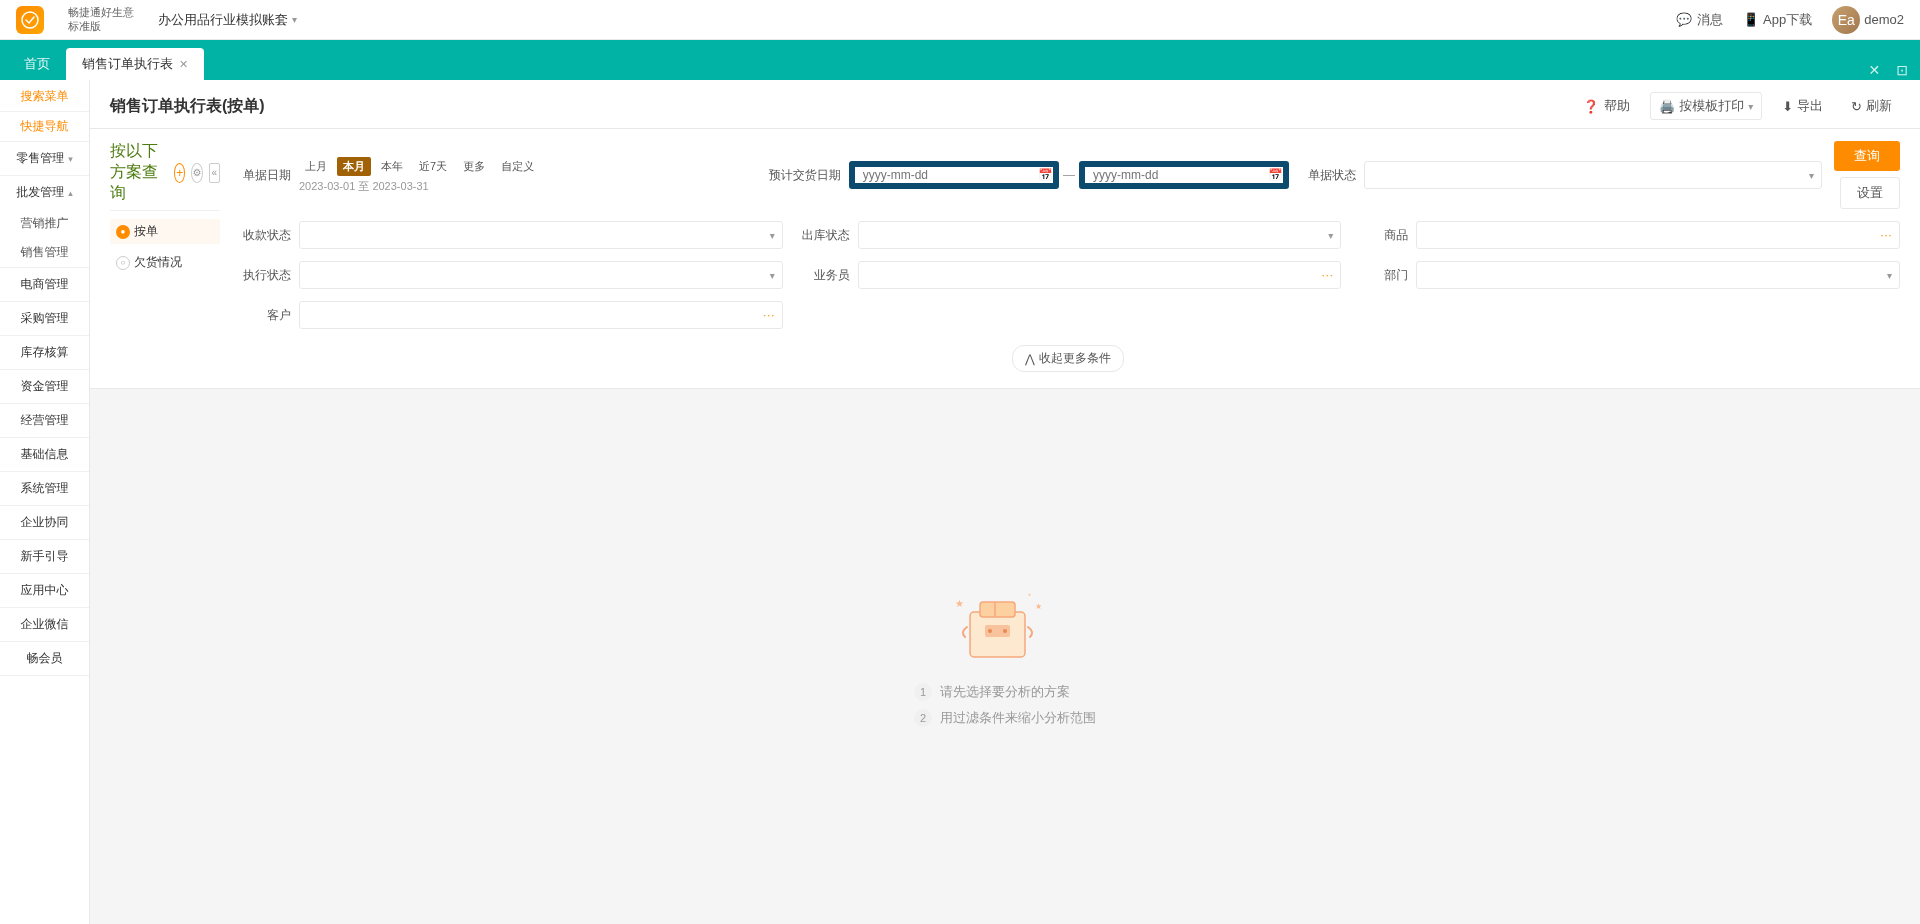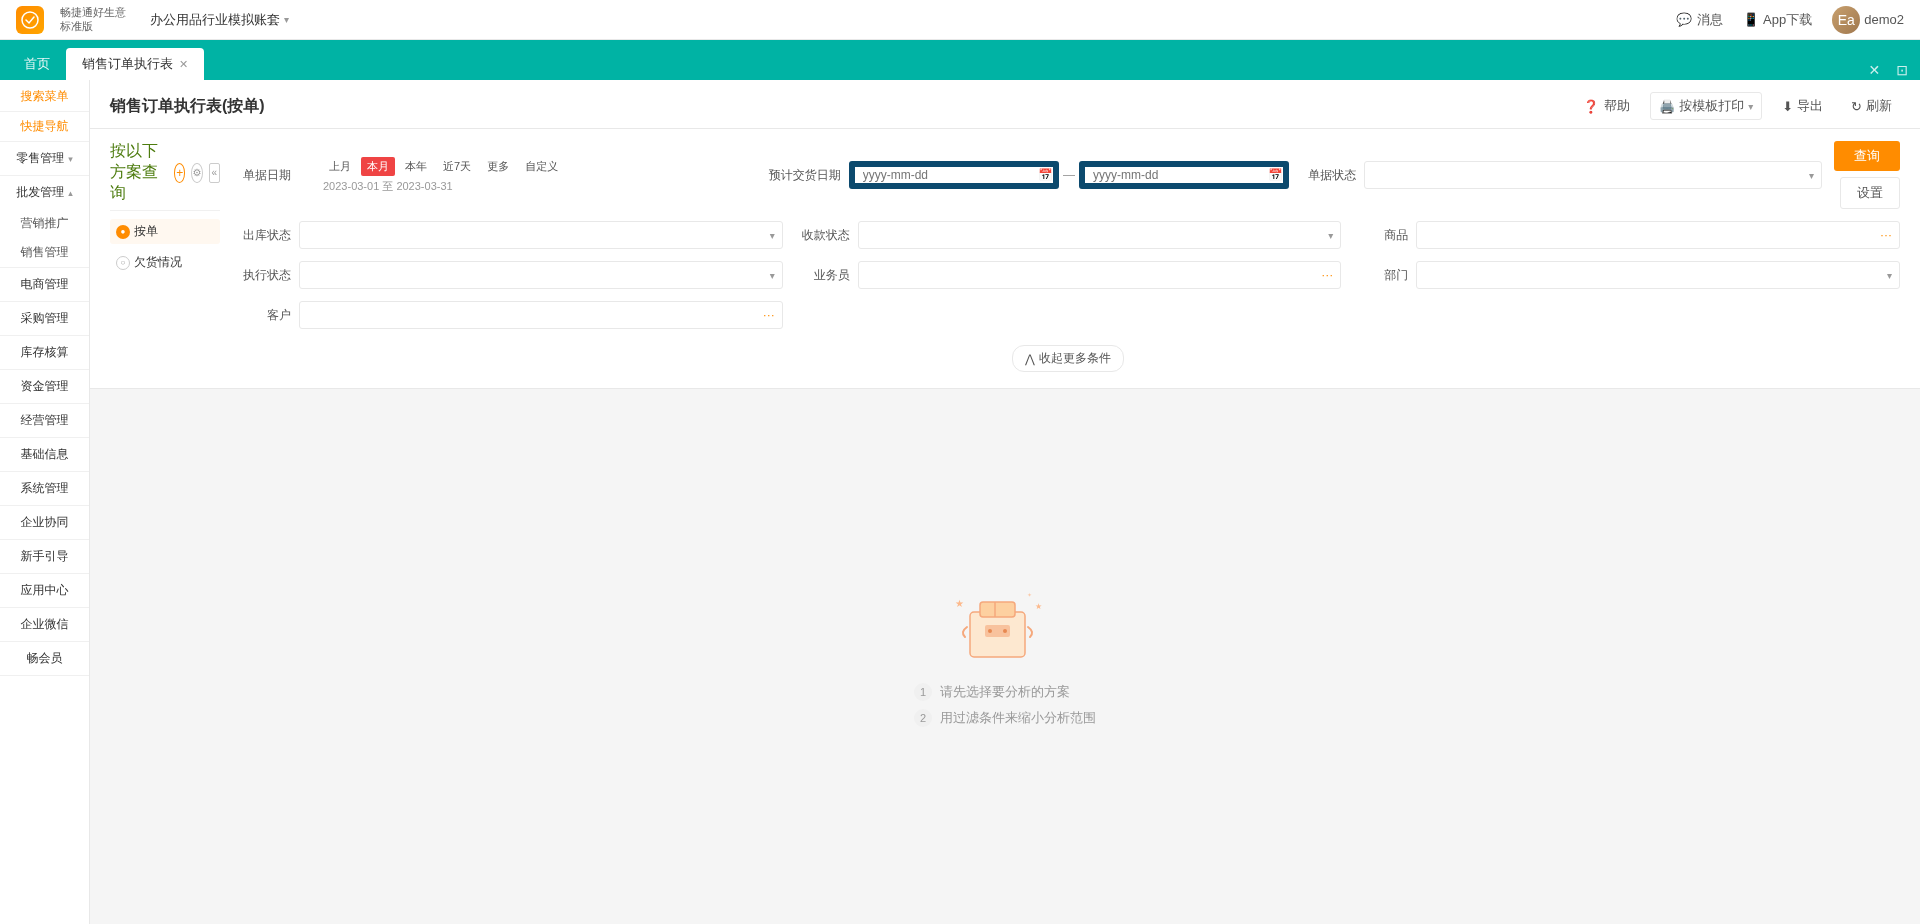--- a/index.html
+++ b/index.html
@@ -17,21 +17,21 @@
       flex-shrink: 0;
     }
     .top-header-left {
       display: flex;
       align-items: center;
       gap: 8px;
     }
     .logo-area {
       display: flex;
       align-items: center;
-      gap: 16px;
+      gap: 24px;
     }
     .logo-icon {
       width: 28px;
       height: 28px;
       background: linear-gradient(135deg, #ff8c00, #ffa500);
       border-radius: 6px;
       display: flex;
       align-items: center;
       justify-content: center;
       color: white;
@@ -400,22 +400,23 @@
       flex-shrink: 0;
     }
     .date-quick-btn {
       padding: 2px 6px;
       font-size: 11px;
       color: #555;
       cursor: pointer;
       border-radius: 2px;
     }
     .date-quick-btn.active {
-      background: #ef4444;
+      background: #a16207;
       color: white;
+      font-weight: bold;
     }
     .date-range-hint {
       font-size: 11px;
       color: #999;
     }
 
     
     .ellipsis-trigger {
       color: #ff8c00;
       font-size: 14px;
@@ -653,21 +654,21 @@
             </div>
           </div>
         </div>
 
         <div style="flex:1;">
 
           <div style="display:grid;grid-template-columns:1fr 1fr 1fr auto;gap:12px;align-items:center;margin-bottom:12px;">
 
             <div class="filter-field">
               <span class="filter-label">单据日期</span>
-              <div style="flex:1;margin-left:24px;">
+              <div style="flex:1;">
                 <div class="date-quick" style="margin-bottom:3px;">
                   <span class="date-quick-btn">上月</span>
                   <span class="date-quick-btn active">本月</span>
                   <span class="date-quick-btn">本年</span>
                   <span class="date-quick-btn">近7天</span>
                   <span class="date-quick-btn">更多</span>
                   <span class="date-quick-btn">自定义</span>
                 </div>
                 <div class="date-range">
                   <span class="date-range-hint">2023-03-01 至 2023-03-31</span>
@@ -700,29 +701,29 @@
             </div>
 
             <div class="search-col">
               <button class="action-btn-primary">查询</button>
               <button class="action-btn-default">设置</button>
             </div>
           </div>
 
           <div style="display:grid;grid-template-columns:1fr 1fr 1fr;gap:12px;align-items:center;margin-bottom:12px;">
             <div class="filter-field">
-              <span class="filter-label">出库状态</span>
+              <span class="filter-label">收款状态</span>
               <div class="filter-select-wrap">
                 <select class="filter-select">
                   <option value=""></option>
                 </select>
               </div>
             </div>
             <div class="filter-field">
-              <span class="filter-label">收款状态</span>
+              <span class="filter-label">出库状态</span>
               <div class="filter-select-wrap">
                 <select class="filter-select">
                   <option value=""></option>
                 </select>
               </div>
             </div>
             <div class="filter-field">
               <span class="filter-label">商品</span>
               <div class="filter-input-wrap">
                 <input class="filter-input" style="padding-right: 24px;">

